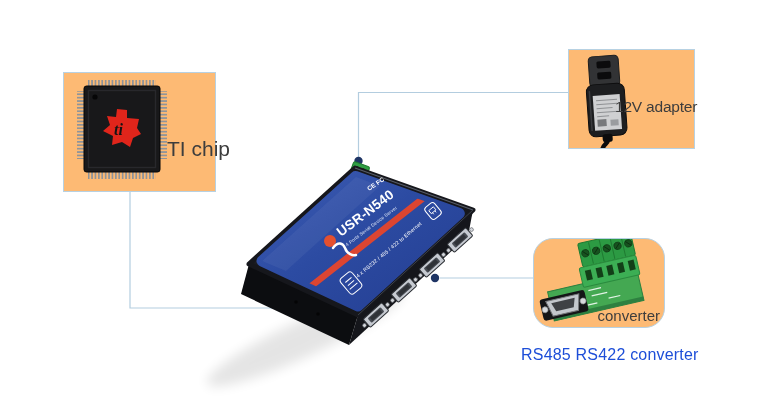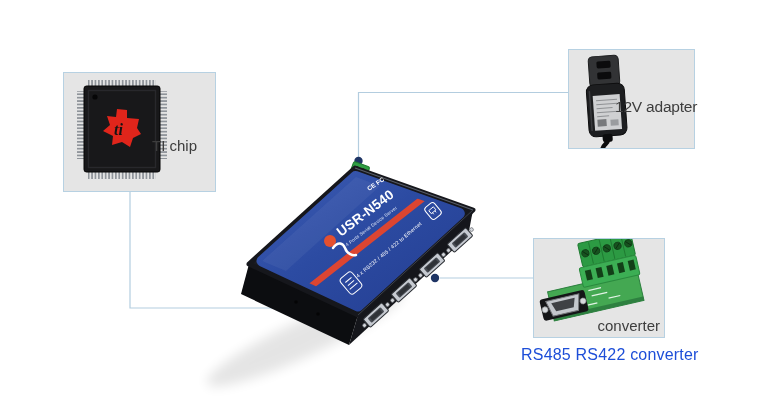--- a/index.html
+++ b/index.html
@@ -1,26 +1,26 @@
 <!DOCTYPE html>
 <html><head>
 <meta charset="utf-8">
 <style>
   html,body{margin:0;padding:0;background:#fff;}
   .canvas{position:relative;width:760px;height:414px;background:#ffffff;overflow:hidden;
           font-family:"Liberation Sans", sans-serif;}
   .scene{position:absolute;left:0;top:0;}
-  .callout{position:absolute;background:#e5e5e5;border:1px solid #b7d1e2;box-sizing:border-box;}
+  .callout{position:absolute;background:#fdba74;border:1px solid #b7d1e2;box-sizing:border-box;}
   .callout-label{position:absolute;color:#3d3d3d;white-space:nowrap;}
   .caption{position:absolute;color:#1d4ed8;font-size:16px;letter-spacing:.2px;white-space:nowrap;}
   .ti-box{left:63px;top:72px;width:153px;height:120px;}
-  .ti-label{left:88px;top:64px;font-size:15px;}
+  .ti-label{left:103px;top:64px;font-size:21px;}
   .adapter-box{left:568px;top:49px;width:127px;height:100px;}
   .adapter-label{left:46px;top:48px;font-size:15.5px;letter-spacing:-.2px;}
-  .converter-box{left:533px;top:238px;width:132px;height:100px;}
+  .converter-box{left:533px;top:238px;width:132px;height:90px;border-radius:20px;}
   .converter-label{right:4px;bottom:3px;font-size:15px;}
   .caption-pos{left:521px;top:346px;}
   svg{display:block;}
 </style>
 </head>
 <body>
 
 <div class="canvas">
 
   <svg class="scene" width="760" height="414" viewBox="0 0 760 414">

